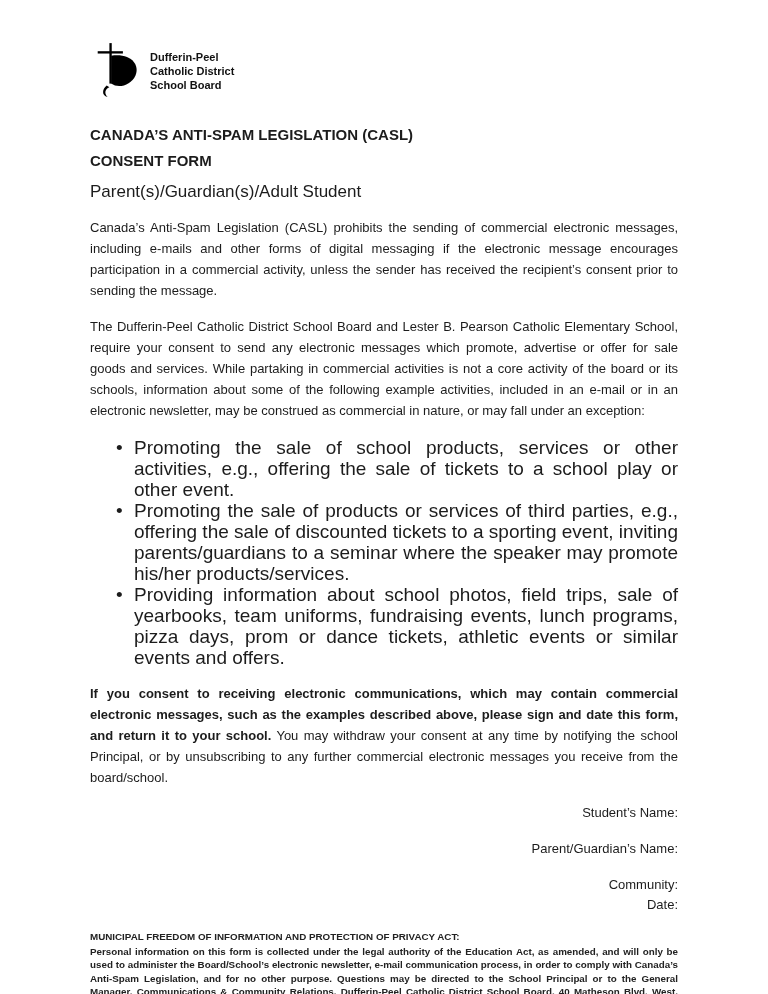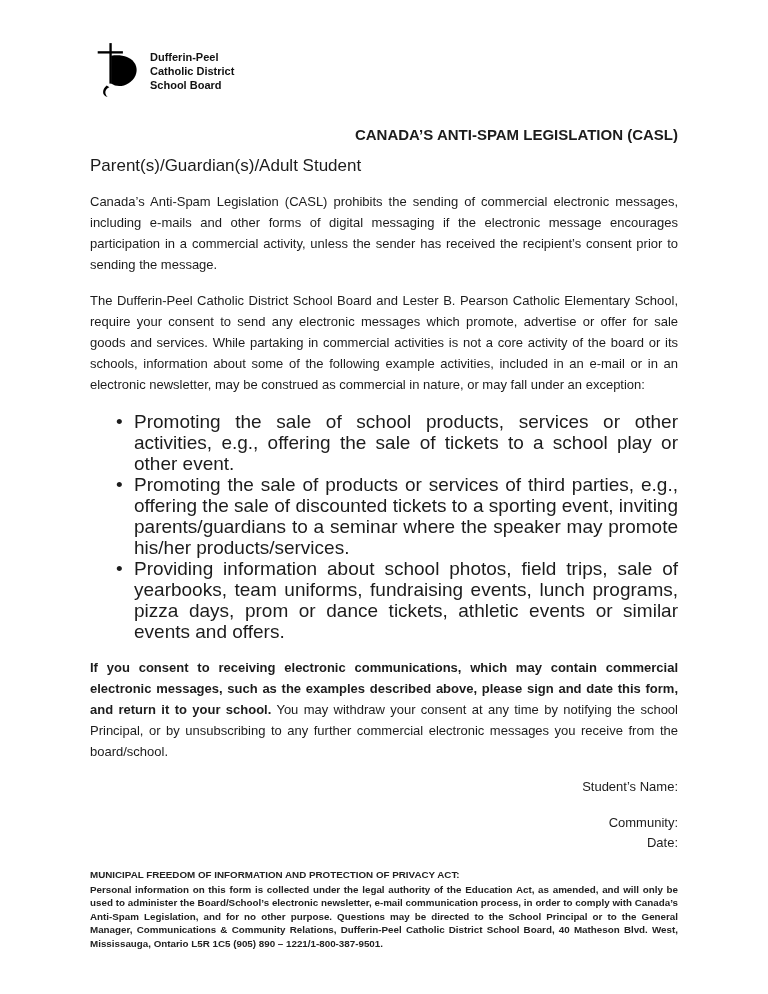--- a/index.html
+++ b/index.html
@@ -13,21 +13,21 @@
     overflow: hidden;
   }
   .page { padding: 40px 90px 0 90px; }
 
   
   .logo-row { display: flex; align-items: flex-start; gap: 10px; margin-left: -4px; }
   .logo-mark { width: 54px; height: 62px; flex: 0 0 auto; }
   .logo-text { font-size: 11px; font-weight: bold; line-height: 14px; padding-top: 10px; color: #111; }
 
   
-  .title-block { text-align: right; margin-top: 20px; }
+  .title-block { text-align: left; margin-top: 20px; }
   .title-line { font-size: 15px; font-weight: bold; line-height: 26px; }
 
   .addressee { font-size: 17px; margin-top: 8px; }
 
   .para {
     font-size: 13px;
     line-height: 21px;
     text-align: justify;
     margin-top: 15px;
   }
@@ -87,20 +87,21 @@
     </svg>
     <div class="logo-text">
       <div>Dufferin-Peel</div>
       <div>Catholic District</div>
       <div>School Board</div>
     </div>
   </header>
 
   <div class="title-block">
     <div class="title-line">CANADA’S ANTI-SPAM LEGISLATION (CASL)</div>
+    <div class="title-line">CONSENT FORM</div>
   </div>
 
   <p class="addressee">Parent(s)/Guardian(s)/Adult Student</p>
 
   <p class="para">Canada’s Anti-Spam Legislation (CASL) prohibits the sending of commercial electronic messages, including e-mails and other forms of digital messaging if the electronic message encourages participation in a commercial activity, unless the sender has received the recipient’s consent prior to sending the message.</p>
 
   <p class="para">The Dufferin-Peel Catholic District School Board and Lester B. Pearson Catholic Elementary School, require your consent to send any electronic messages which promote, advertise or offer for sale goods and services.   While partaking in commercial activities is not a core activity of the board or its schools, information about some of the following example activities, included in an e-mail or in an electronic newsletter, may be construed as commercial in nature, or may fall under an exception:</p>
 
   <ul class="bullets">
     <li>Promoting the sale of school products, services or other activities, e.g., offering the sale of tickets to a school play or other event.</li>
@@ -109,20 +110,24 @@
   </ul>
 
   <p class="para consent-para"><b>If you consent to receiving electronic communications, which may contain commercial electronic messages, such as the examples described above, please sign and date this form, and return it to your school.</b><span>  You may withdraw your consent at any time by notifying the school Principal, or by unsubscribing to any further commercial electronic messages you receive from the board/school.</span></p>
 
   <div class="fields">
     <div class="field-row">
       <span class="label">Student’s Name:</span>
       <span class="rule"></span>
     </div>
     <div class="field-row">
+      <span class="label">Parent/Guardian’s Name:</span>
+      <span class="rule"></span>
+    </div>
+    <div class="field-row">
       <span class="label">Community:</span>
       <span class="rule sig"></span>
       <span class="label date-label">Date:</span>
       <span class="rule date"></span>
     </div>
   </div>
 
   <footer class="footer">
     <div class="footer-heading">MUNICIPAL FREEDOM OF INFORMATION AND PROTECTION OF PRIVACY ACT:</div>
     <div class="footer-body">Personal information on this form is collected under the legal authority of the Education Act, as amended, and will only be used to administer the Board/School’s electronic newsletter, e-mail communication process, in order to comply with Canada’s Anti-Spam Legislation, and for no other purpose.  Questions may be directed to the School Principal or to the General Manager, Communications &amp; Community Relations, Dufferin-Peel Catholic District School Board, 40 Matheson Blvd. West, Mississauga, Ontario   L5R 1C5   (905) 890 – 1221/1-800-387-9501.</div>

